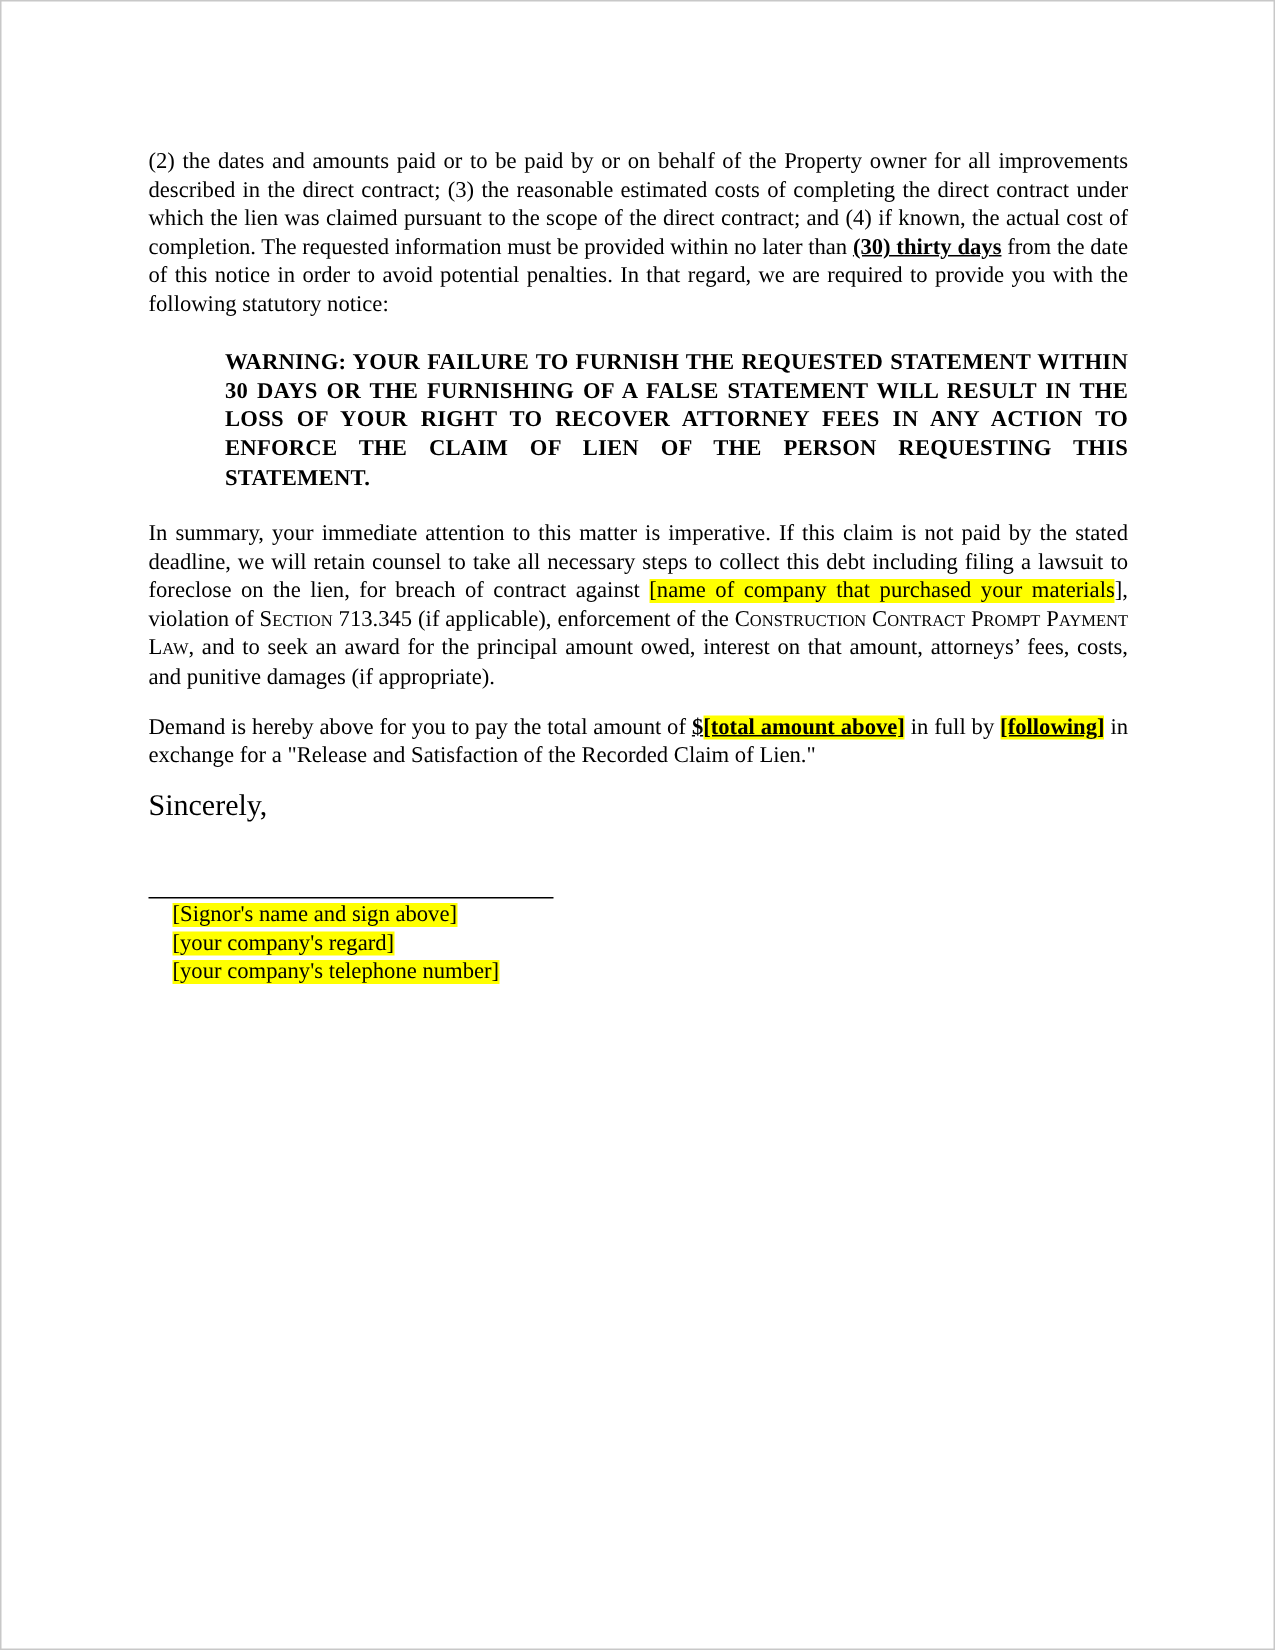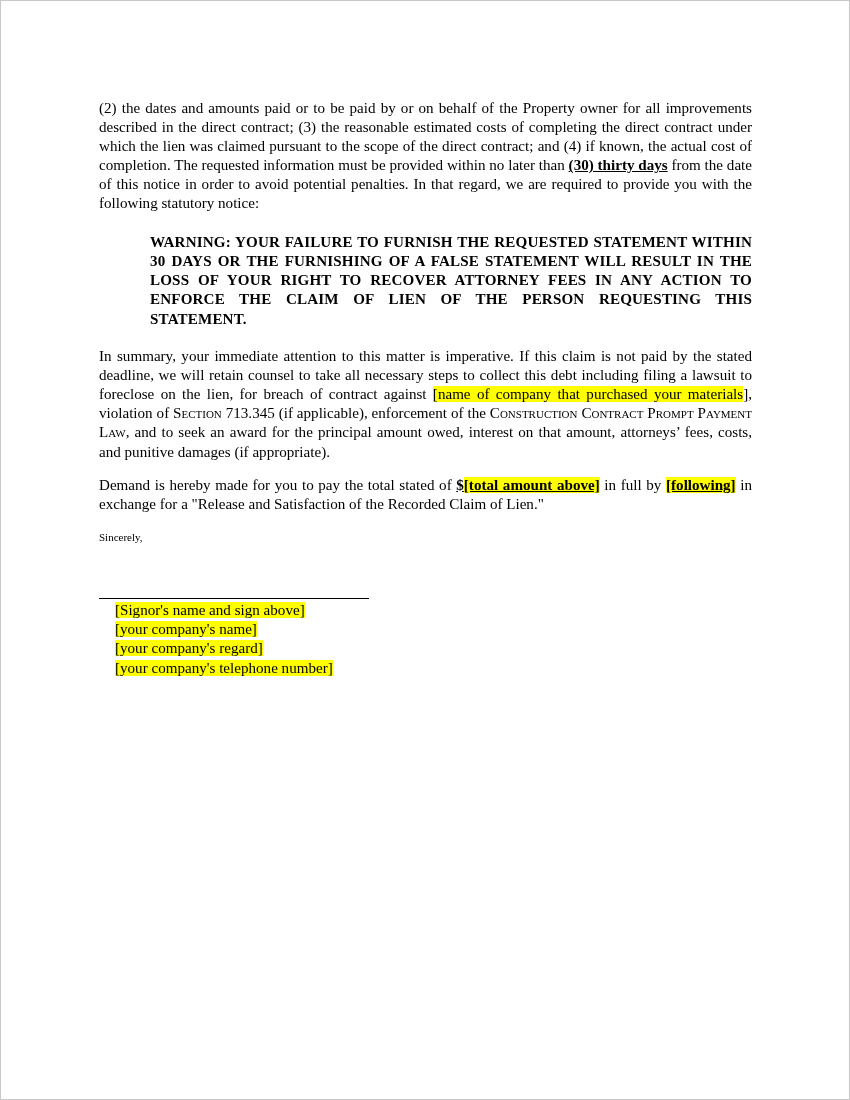--- a/index.html
+++ b/index.html
@@ -57,21 +57,21 @@
   .bu {
     font-weight: bold;
     text-decoration: underline;
   }
   .smallcaps {
     font-variant: small-caps;
   }
 
   .sincerely {
     margin: 4px 0 0 0;
-    font-size: 11px;
+    font-size: 20px;
     line-height: 19.1px;
   }
 
   .sig-rule {
     margin-top: 51px;
     width: 270px;
     height: 0;
     border-top: 1.3px solid #000000;
   }
   .sig-lines {
@@ -93,27 +93,26 @@
 
 <div class="page">
   <div class="content">
 
     <p class="body-par"><span>(2) the dates and amounts paid or to be paid by or on behalf of the Property owner for all improvements described in the direct contract; (3) the reasonable estimated costs of completing the direct contract under which the lien was claimed pursuant to the scope of the direct contract; and (4) if known, the actual cost of completion.  The requested information must be provided within no later than </span><span class="bu">(30) thirty days</span><span> from the date of this notice in order to avoid potential penalties.  In that regard, we are required to provide you with the following statutory notice:</span></p>
 
     <div class="warning-block"><span>WARNING:  YOUR FAILURE TO FURNISH THE REQUESTED STATEMENT WITHIN 30 DAYS OR THE FURNISHING OF A FALSE STATEMENT WILL RESULT IN THE LOSS OF YOUR RIGHT TO RECOVER ATTORNEY FEES IN ANY ACTION TO ENFORCE THE CLAIM OF LIEN OF THE PERSON REQUESTING THIS STATEMENT.</span></div>
 
     <p class="body-par"><span>In summary, your immediate attention to this matter is imperative.  If this claim is not paid by the stated deadline, we will retain counsel to take all necessary steps to collect this debt including filing a lawsuit to foreclose on the lien, for breach of contract against </span><span class="hl">[name of company that purchased your materials</span><span>], violation of </span><span class="smallcaps">Section</span><span> 713.345 (if applicable), enforcement of the </span><span class="smallcaps">Construction Contract Prompt Payment Law</span><span>, and to seek an award for the principal amount owed, interest on that amount, attorneys’ fees, costs, and punitive damages (if appropriate).</span></p>
 
-    <p class="body-par"><span>Demand is hereby made for you to pay the total stated of </span><span class="bu">$</span><span class="bu hl">[total amount above]</span><span> in full by </span><span class="bu hl">[following]</span><span> in exchange for a "Release and Satisfaction of the Recorded Claim of Lien."</span></p>
+    <p class="body-par"><span>Demand is hereby above for you to pay the total amount of </span><span class="bu">$</span><span class="bu hl">[total amount above]</span><span> in full by </span><span class="bu hl">[following]</span><span> in exchange for a "Release and Satisfaction of the Recorded Claim of Lien."</span></p>
 
     <p class="sincerely">Sincerely,</p>
 
     <div class="sig-rule"></div>
 
     <div class="sig-lines">
       <span class="sig-line"><span>[Signor's name and sign above]</span></span>
-      <span class="sig-line"><span>[your company's name]</span></span>
       <span class="sig-line"><span>[your company's regard]</span></span>
       <span class="sig-line"><span>[your company's telephone number]</span></span>
     </div>
 
   </div>
 </div>
 
 </body></html>

